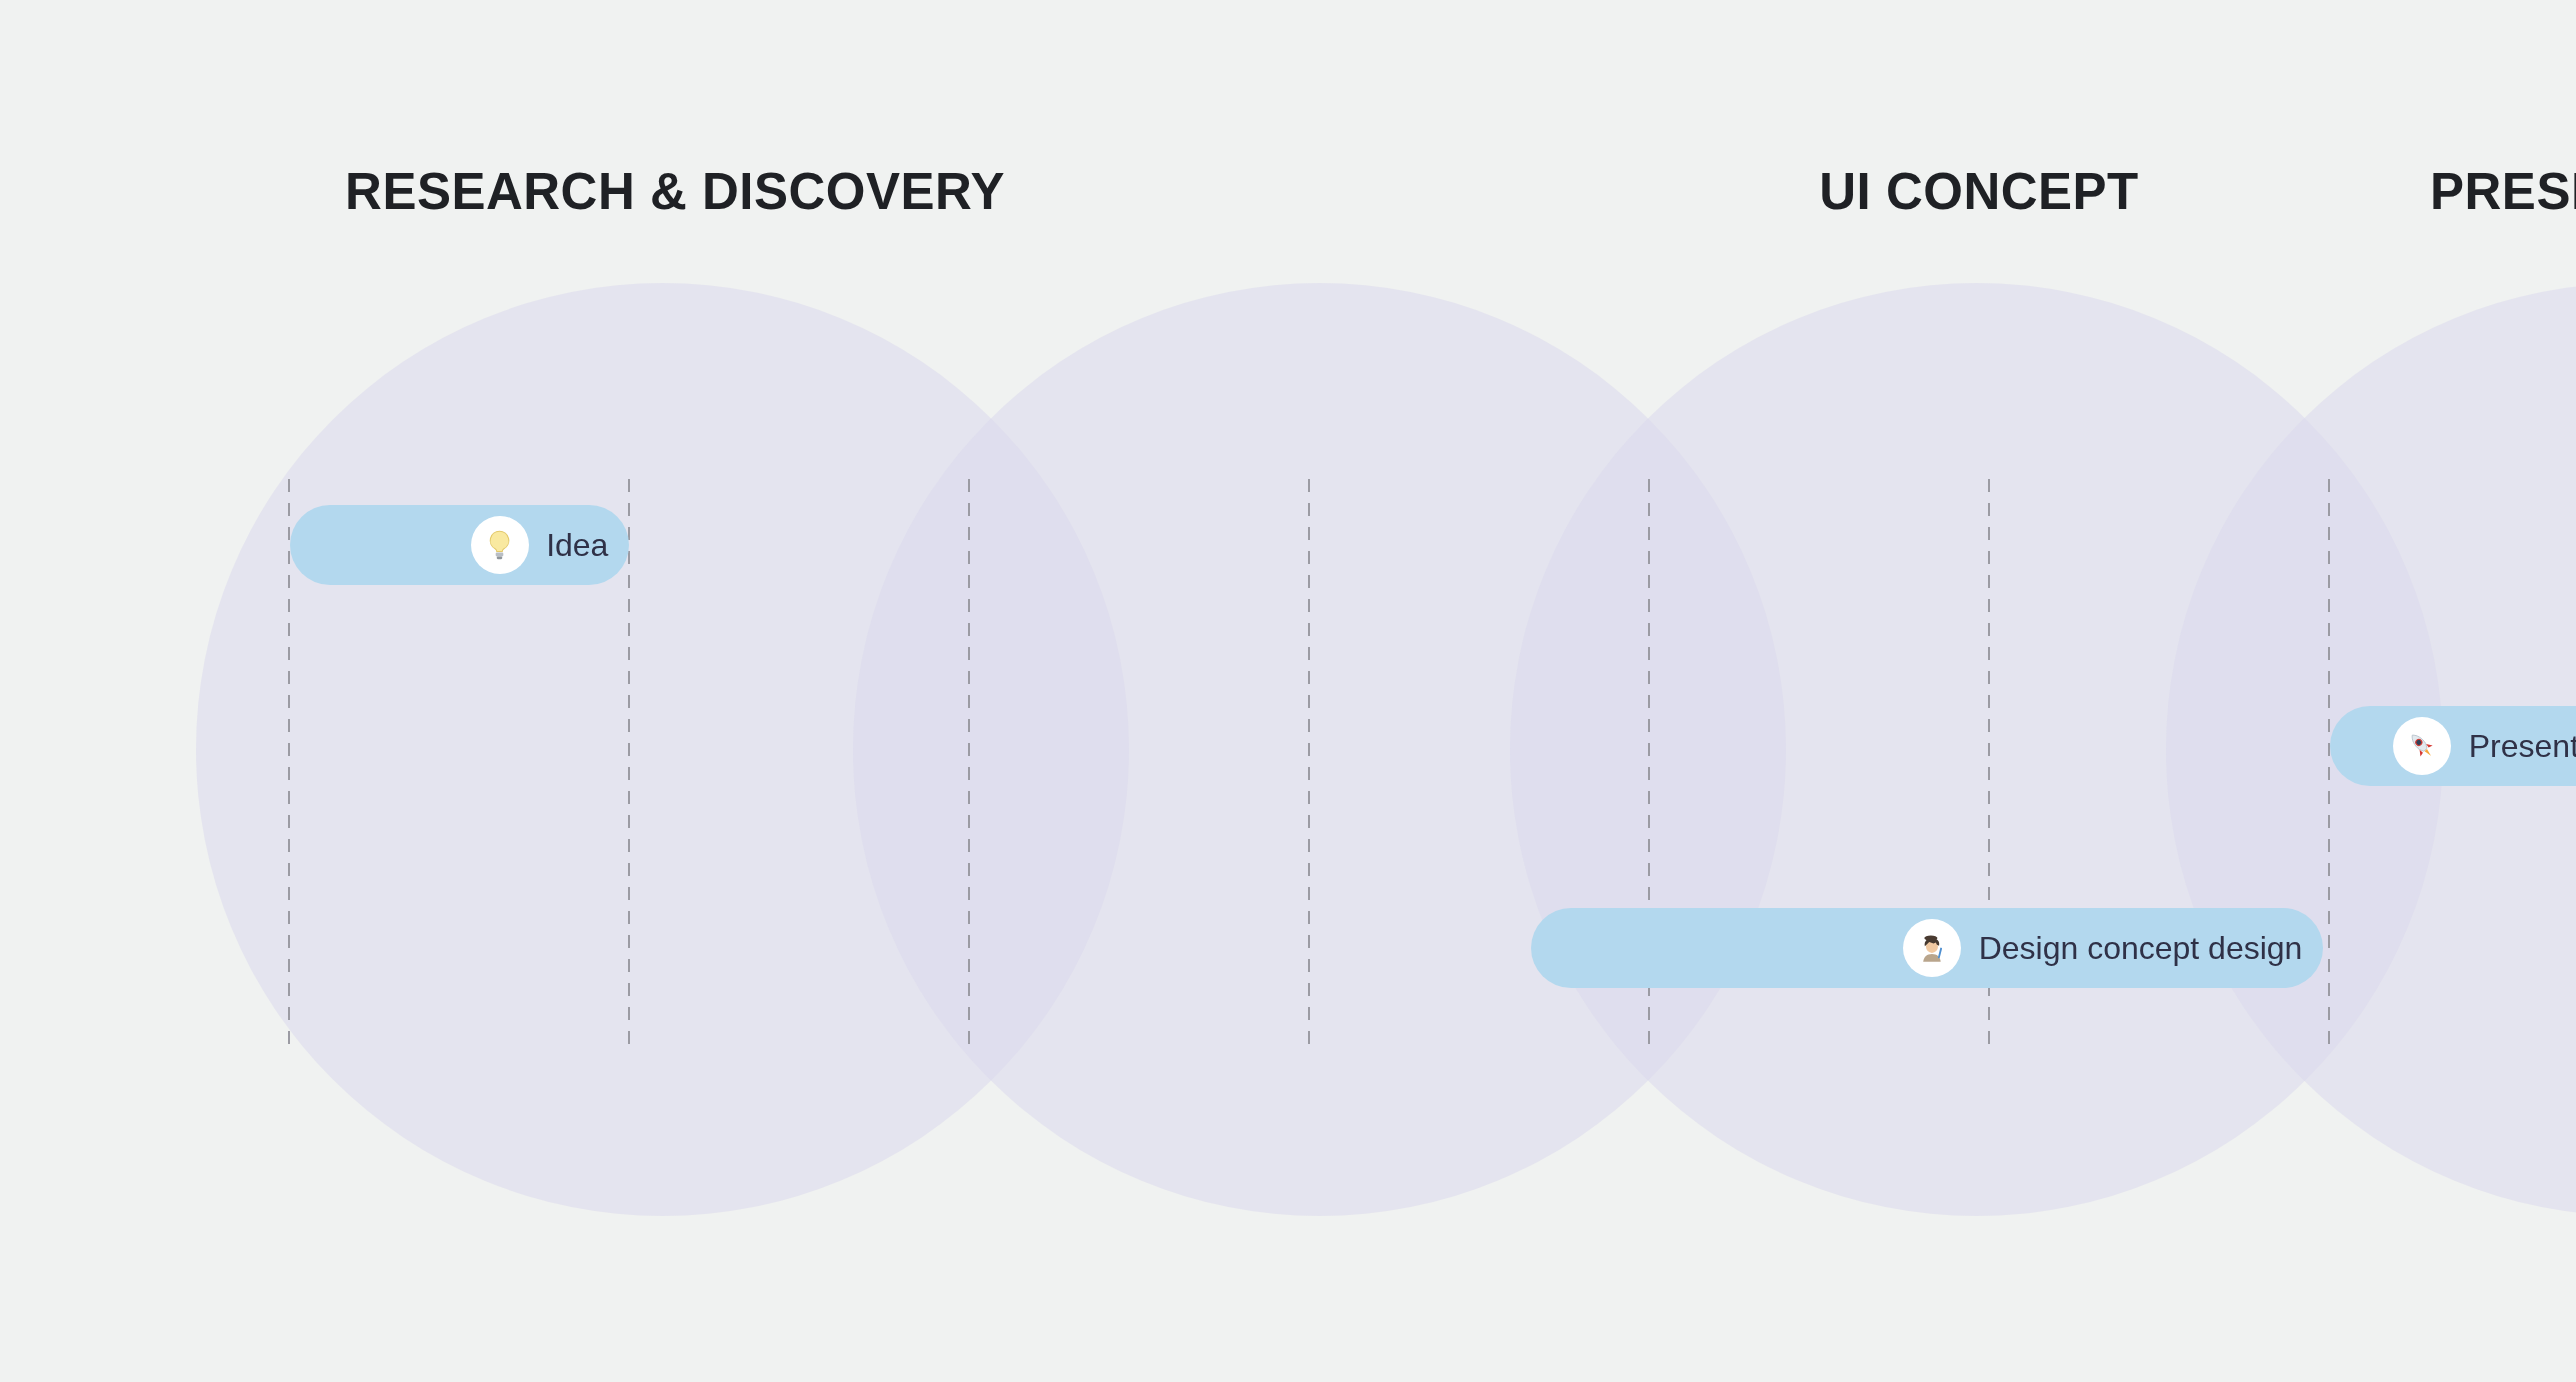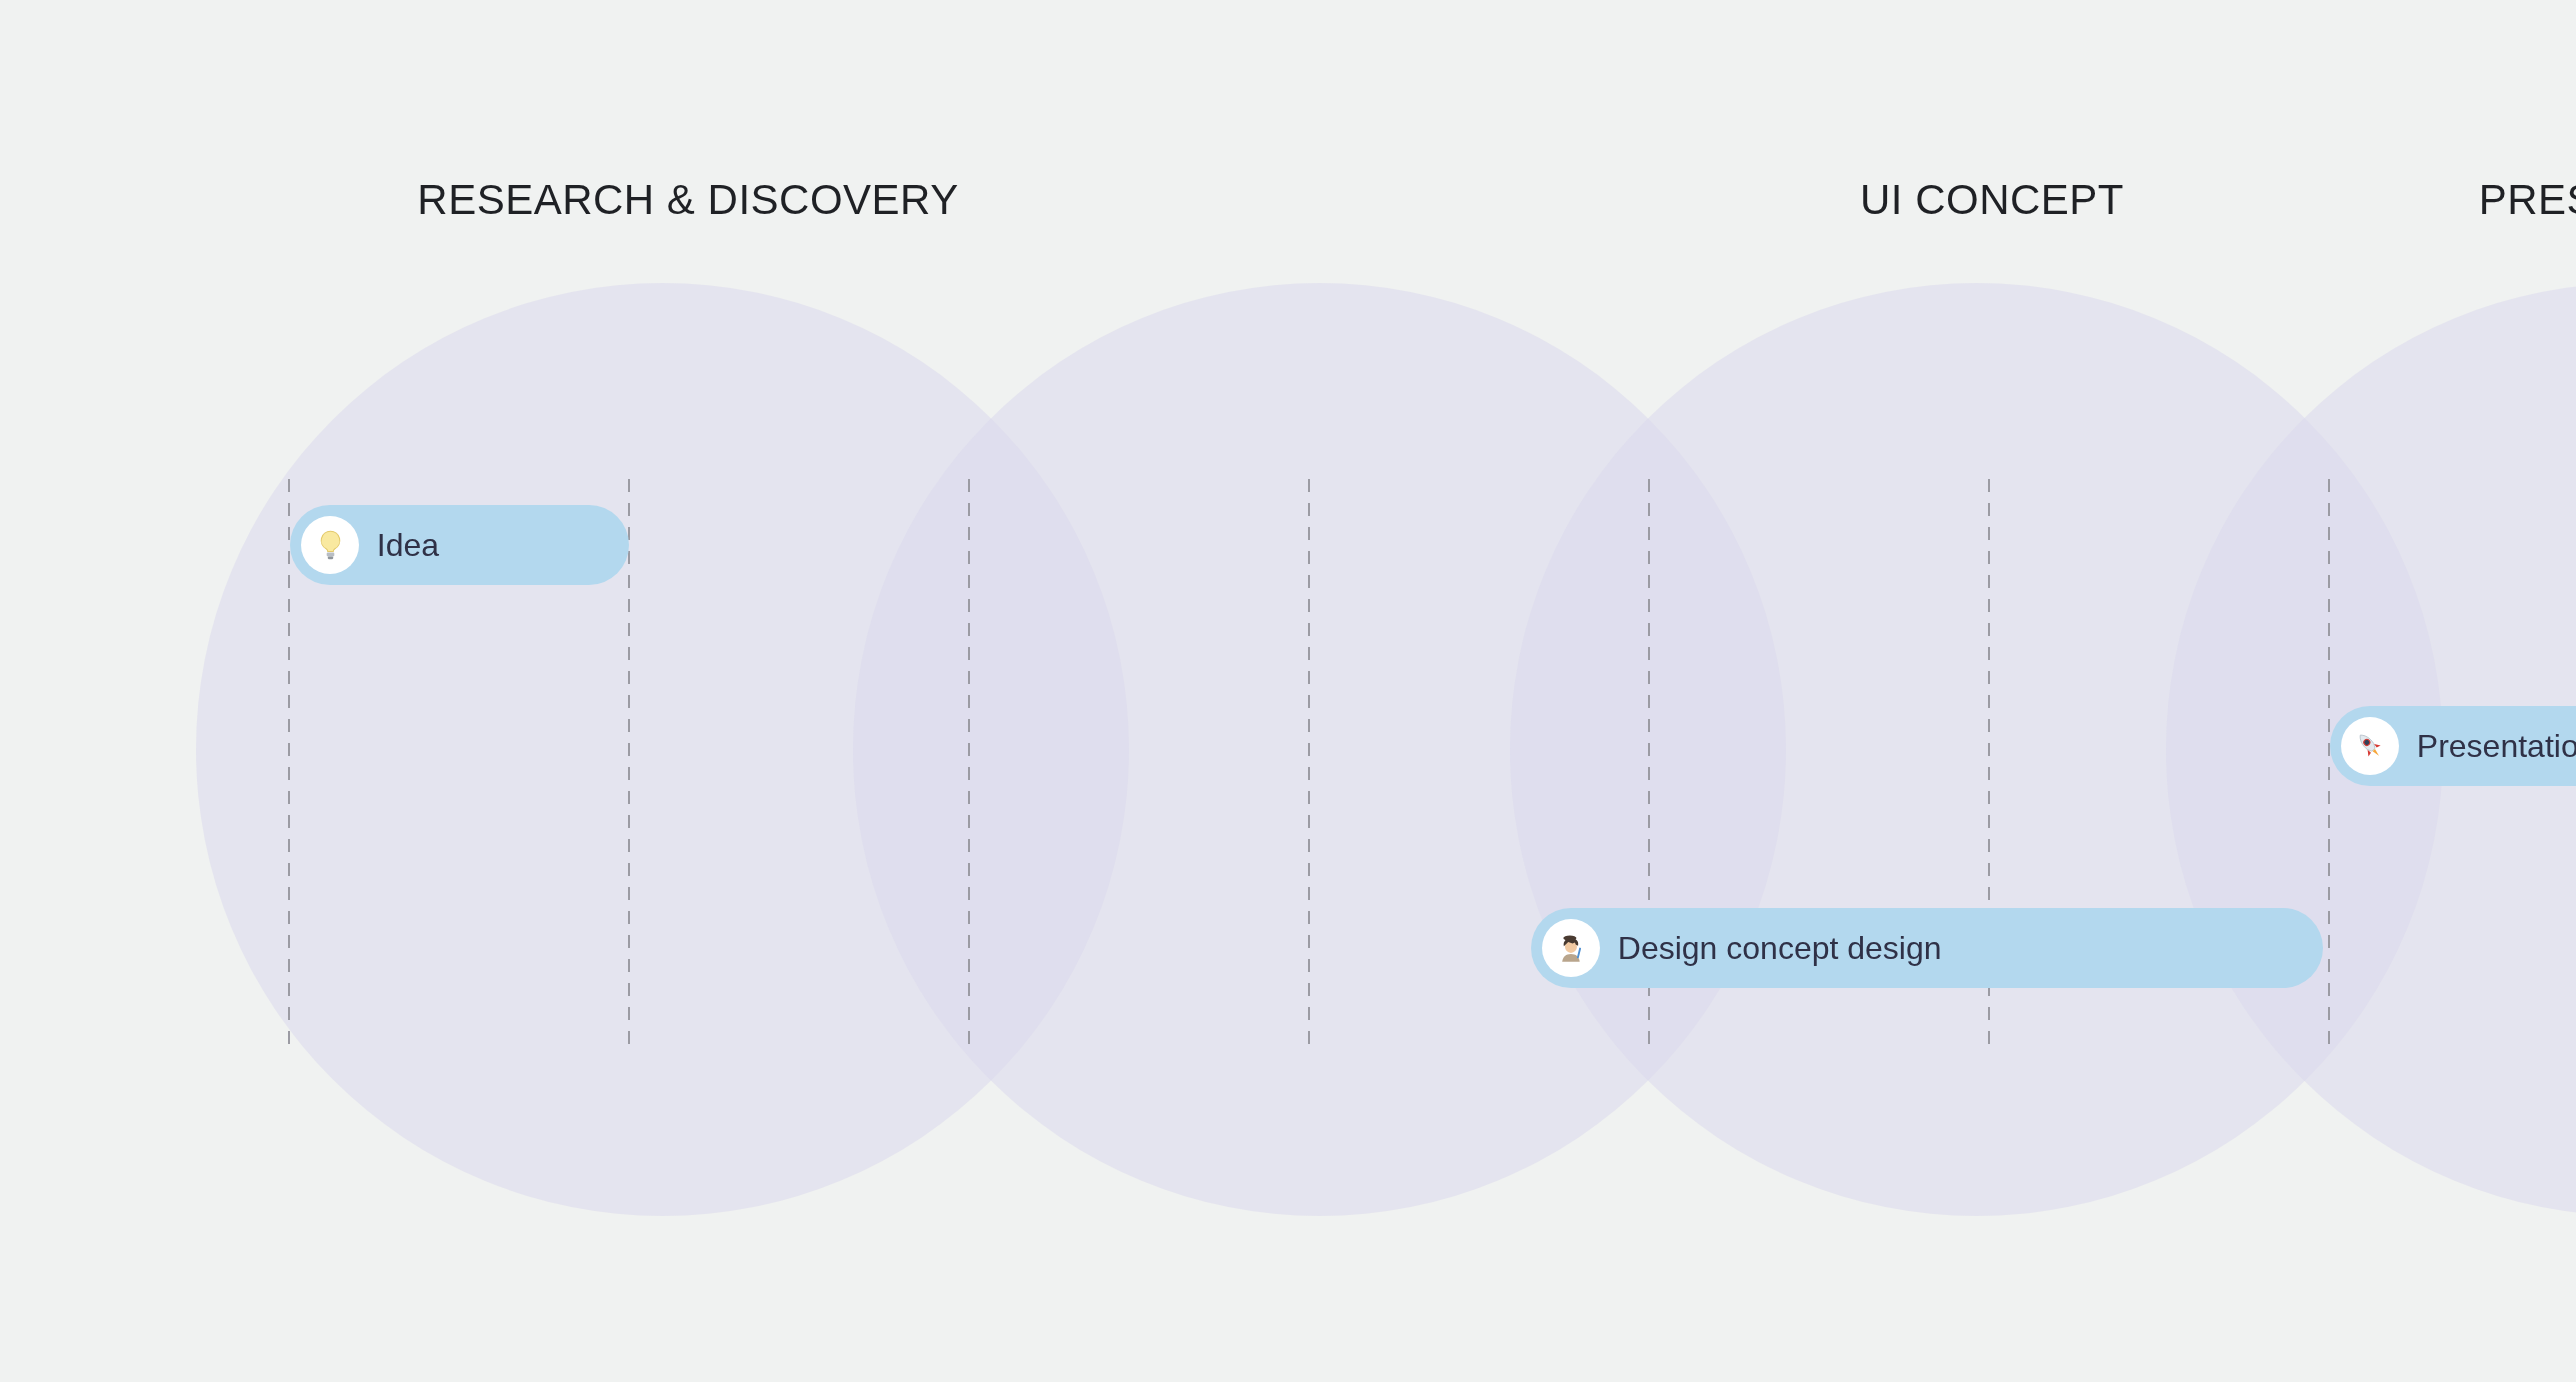--- a/index.html
+++ b/index.html
@@ -19,30 +19,30 @@
   
   .gridline{
     position:absolute;top:479px;height:572px;width:1.5px;
     background:repeating-linear-gradient(to bottom,#9b9ba3 0 13px,transparent 13px 24px);
   }
   .g1{left:288px}.g2{left:628px}.g3{left:968px}.g4{left:1308px}.g5{left:1648px}
   .g6{left:1988px}.g7{left:2328px}
 
   
   .phase-title{
-    position:absolute;top:164px;margin:13px;transform:translateX(-50%);
-    font-size:42px;line-height:1.1;font-weight:400;letter-spacing:0.5px;
+    position:absolute;top:164px;margin:0;transform:translateX(-50%);
+    font-size:51px;line-height:1.1;font-weight:700;letter-spacing:0.5px;
     color:#1f2125;white-space:nowrap;
   }
   .p1{left:675px}.p2{left:1317px}.p3{left:1979px}.p4{left:2629px}
 
   
   .task{
     position:absolute;height:80px;border-radius:40px;background:#b3d8ee;
-    display:flex;align-items:center;padding:0 20.6px 0 11.3px;box-sizing:border-box;
+    display:flex;align-items:center;padding:0 20.6px 0 11.3px;box-sizing:border-box;justify-content:flex-end;
   }
   .row1{top:505px}.row2{top:706px}.row3{top:908px}
   .t-idea{left:290px;width:339px}
   .t-discovery{left:290px;width:532px}
   .t-concept-dev{left:630px;width:679px}
   .t-user-flow{left:970px;width:339px}
   .t-wireframing{left:970px;width:561px}
   .t-design-system{left:1650px;width:491px}
   .t-visual-concept{left:1531px;width:792px}
   .t-presentation{left:2330px;width:339px}

